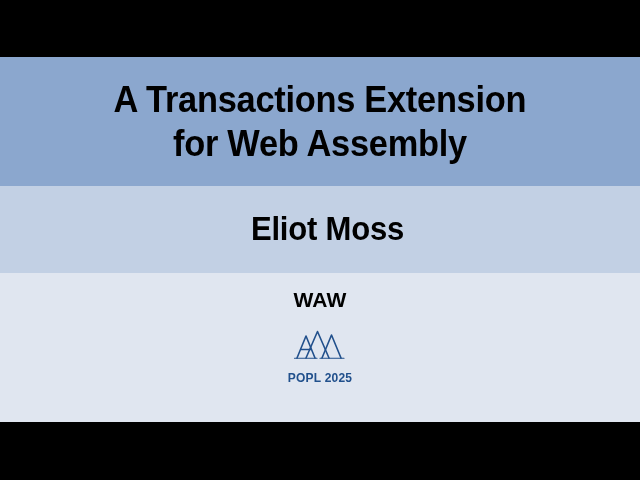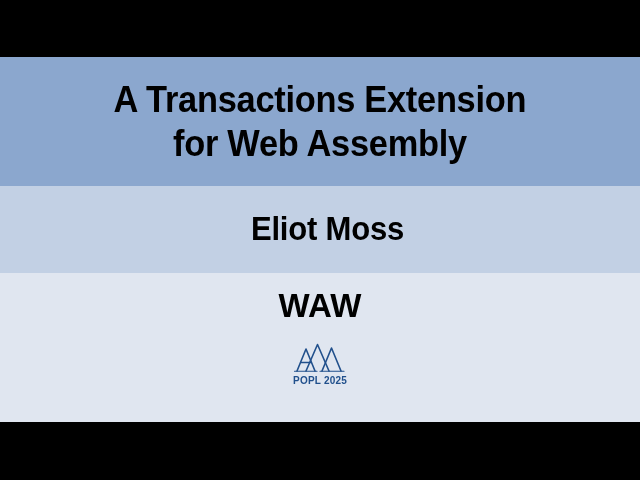--- a/index.html
+++ b/index.html
@@ -85,44 +85,44 @@
     letter-spacing: -0.2px;
     text-align: center;
     white-space: nowrap;
     transform: scaleX(0.94);
     transform-origin: center center;
   }
 
   #venue-name {
     color: #000000;
     font-weight: bold;
-    font-size: 33px;
+    font-size: 21px;
     line-height: 1.1;
     letter-spacing: 0.2px;
     text-align: right;
     white-space: nowrap;
   }
 
   
   #conference-logo {
     margin-top: 17px;
     display: flex;
     flex-direction: column;
     align-items: center;
   }
   #logo-mark {
     display: block;
   }
   #logo-caption {
     color: #21508C;
-    font-size: 10px;
+    font-size: 12px;
     font-weight: bold;
     letter-spacing: 0.2px;
     line-height: 1;
-    margin-top: 1px;
+    margin-top: 10px;
     white-space: nowrap;
   }
 </style>
 </head>
 <body>
 
 <div id="slide-frame">
 
   <div class="letterbox" id="letterbox-top"></div>
 

